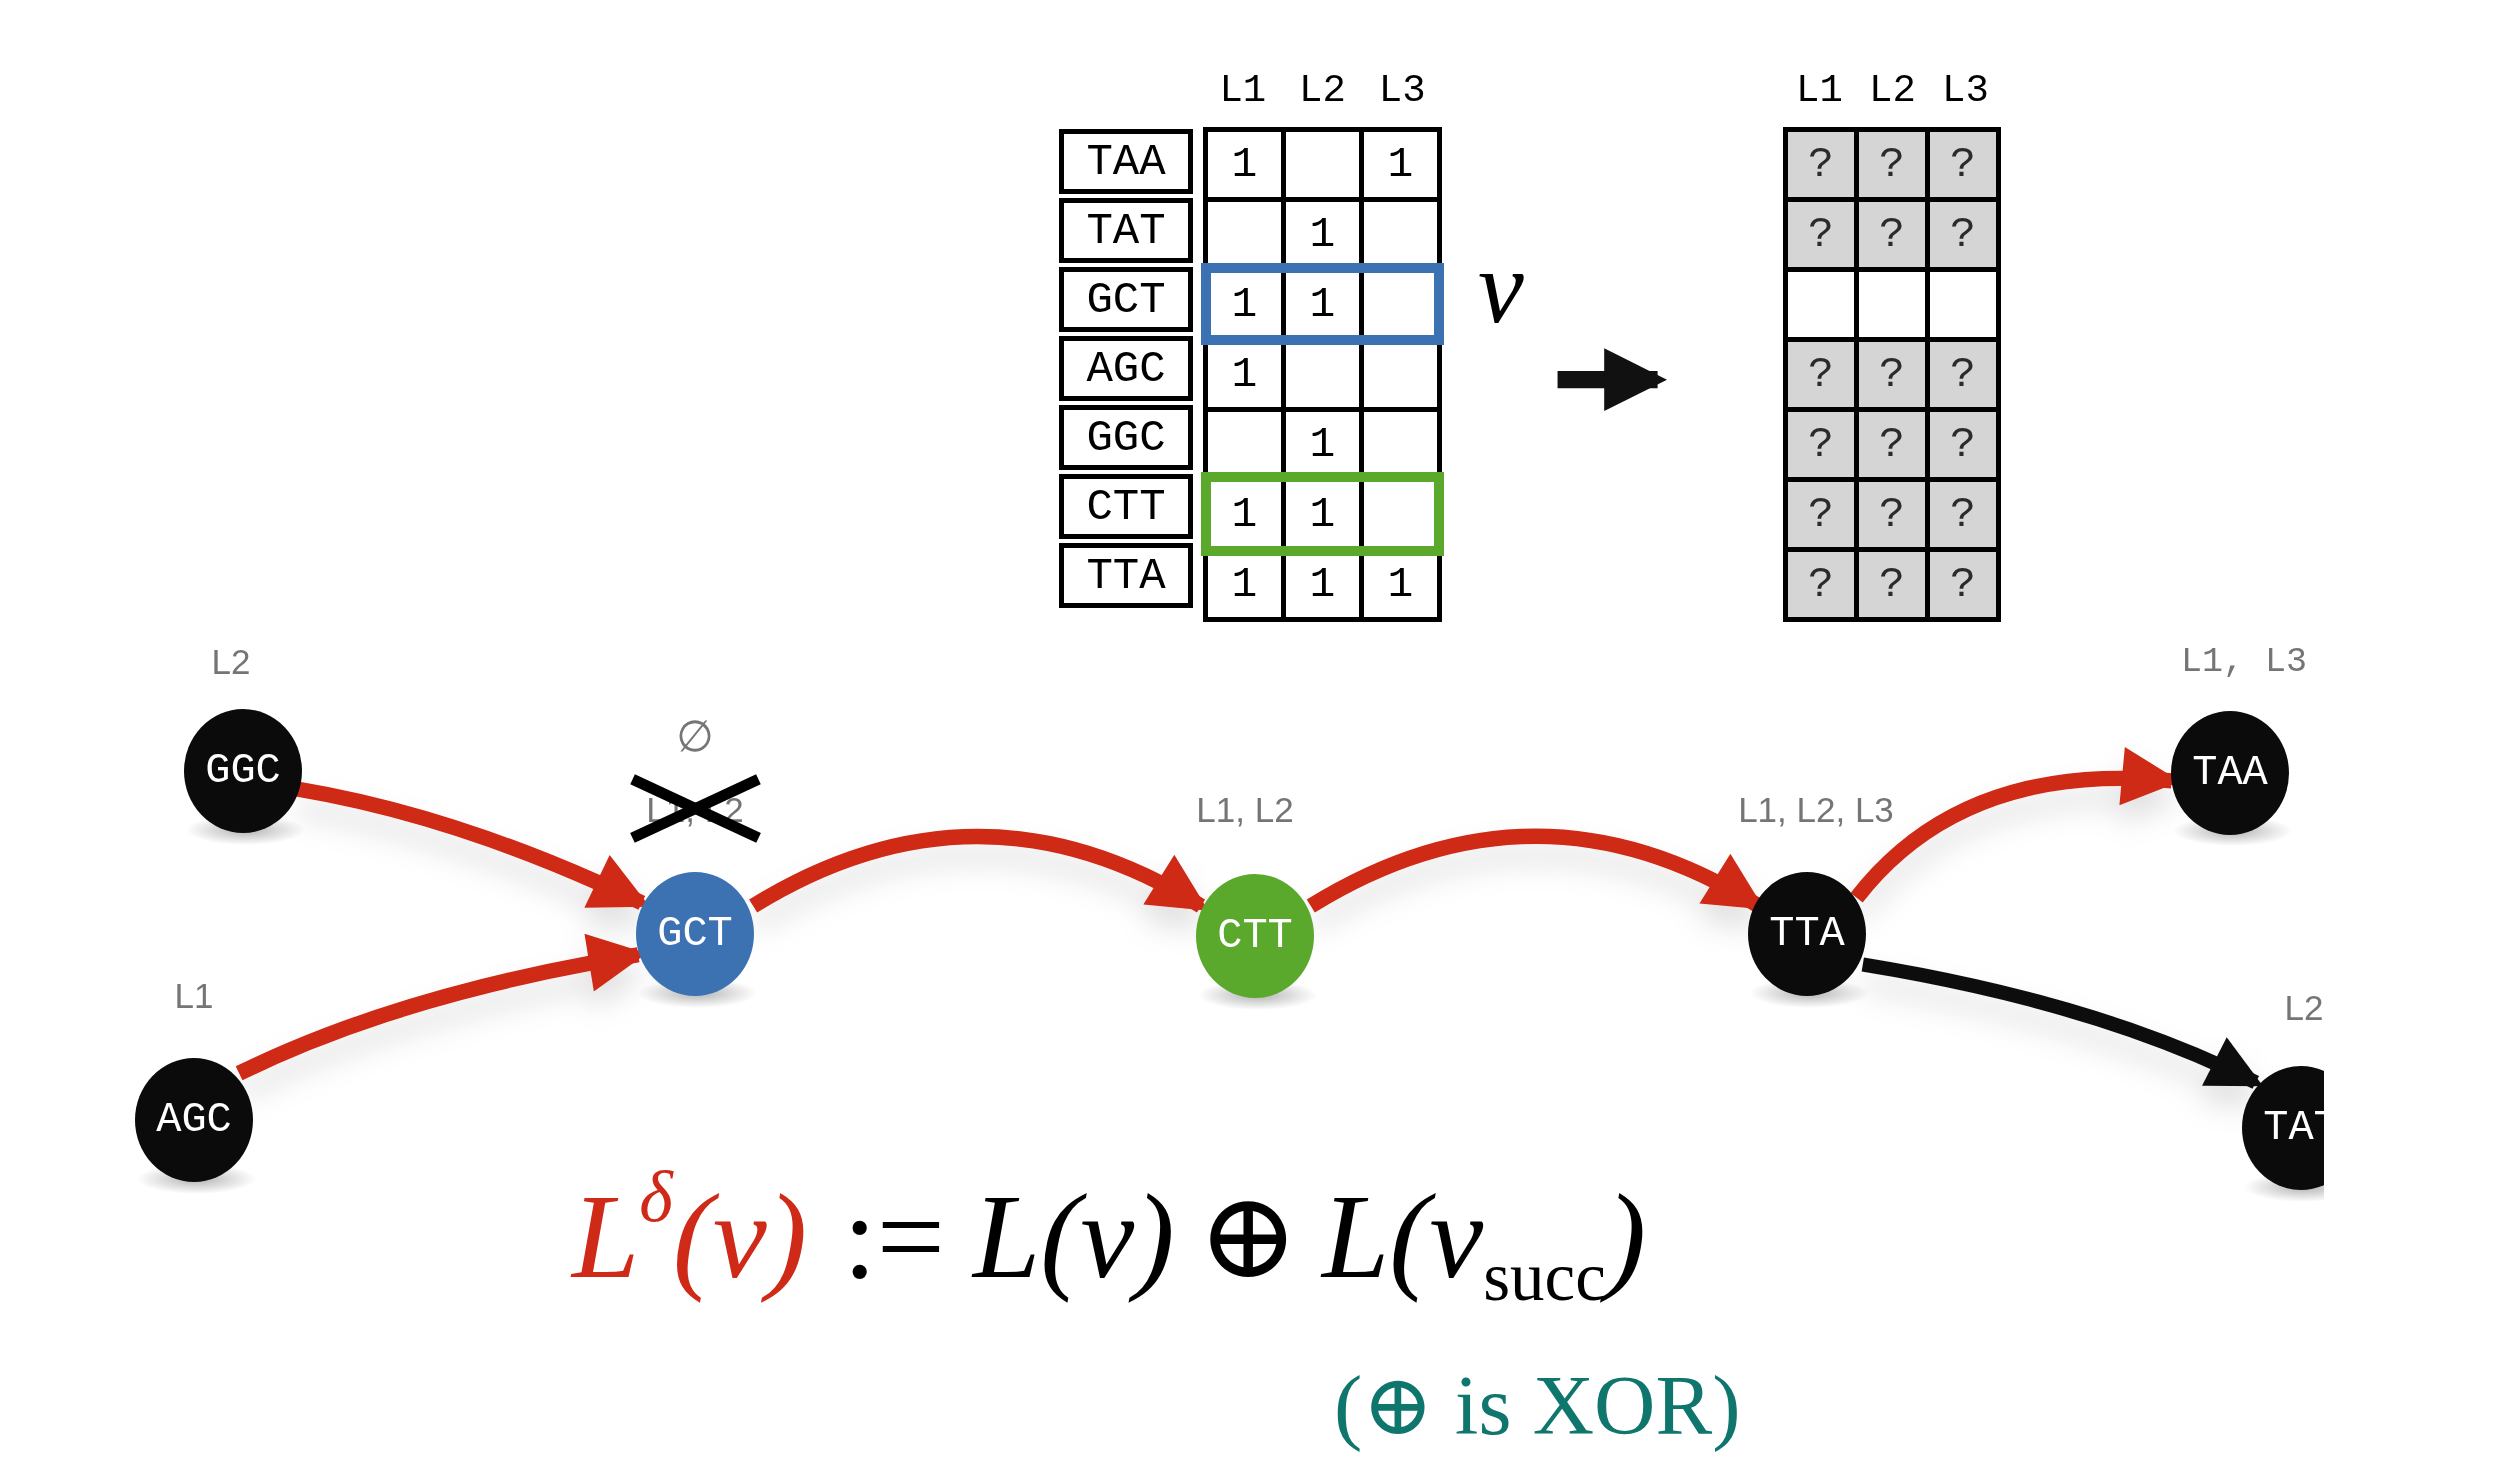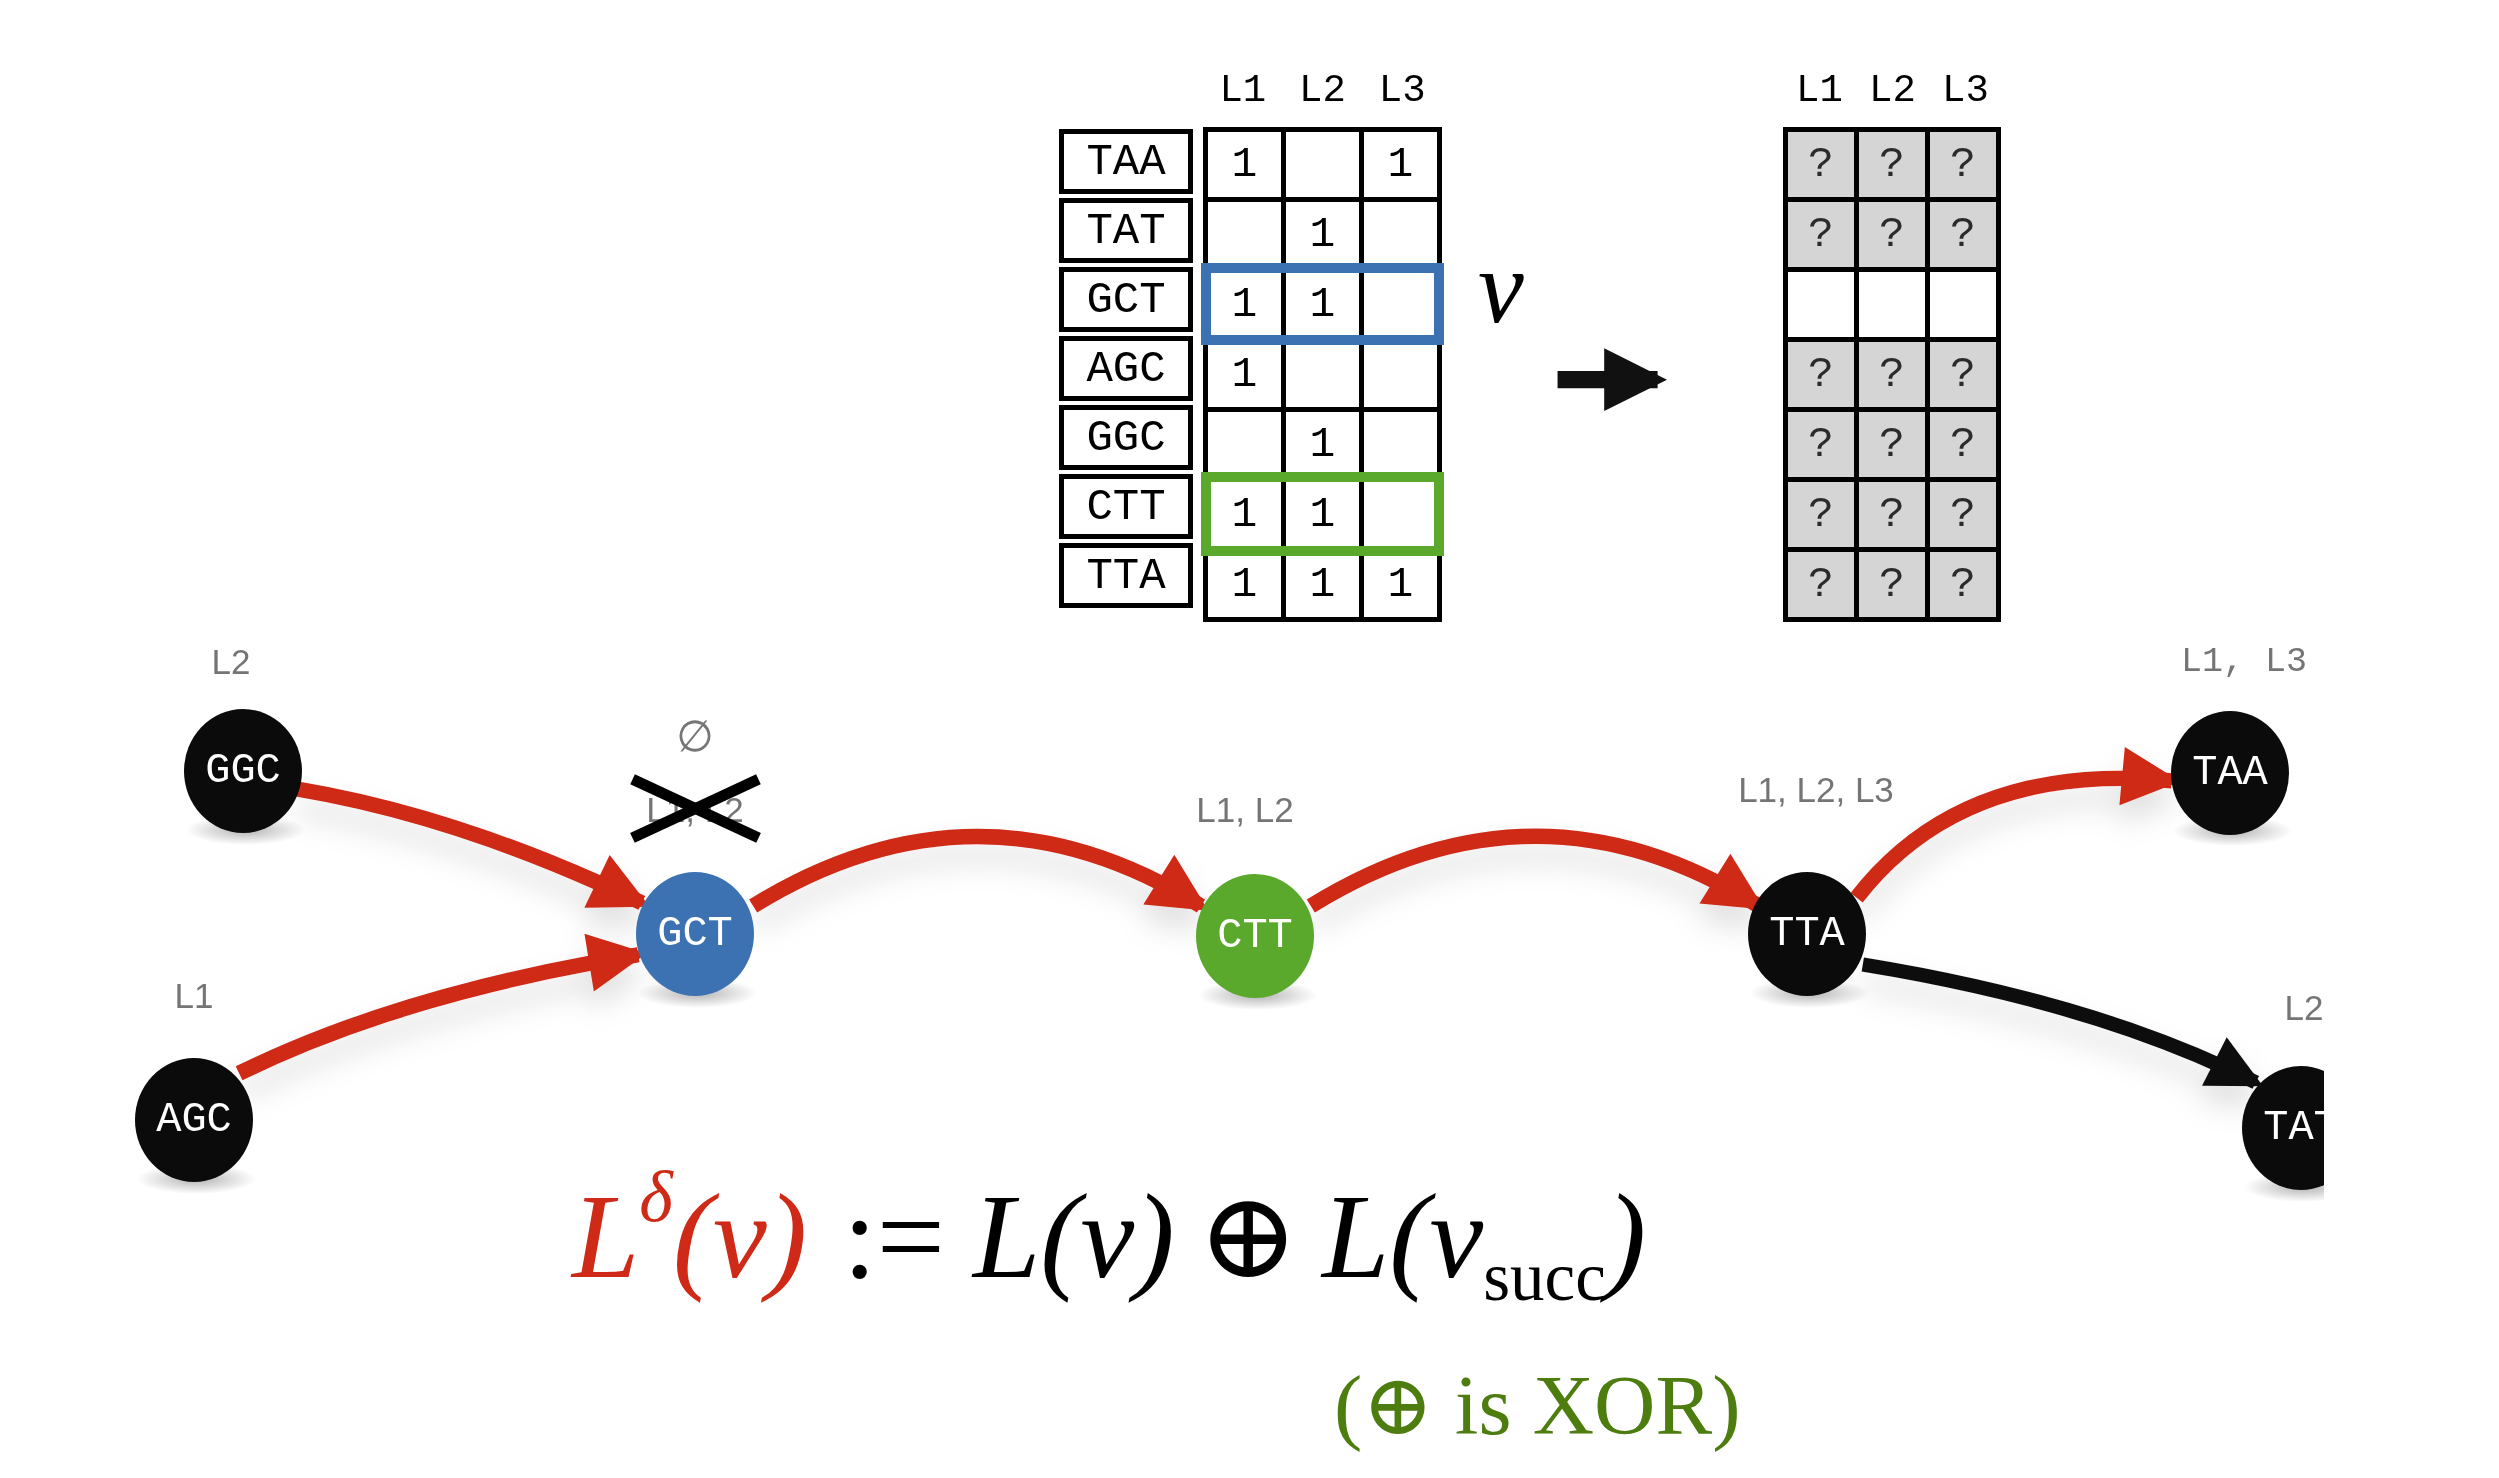--- a/index.html
+++ b/index.html
@@ -60,21 +60,21 @@
 
   
   .formula{position:absolute;font-family:"Liberation Serif","DejaVu Serif",serif;
            font-size:121px;font-style:italic;color:#000;white-space:nowrap;z-index:6;}
   .formula .red{color:var(--red);}
   .formula sup{font-size:72px;vertical-align:56px;line-height:0;}
   .formula sub{font-size:69px;font-style:normal;vertical-align:-23px;line-height:0;}
   .formula .assign{font-style:normal;margin:0 28px 0 36px;}
   .formula .op{font-style:normal;margin:0 23px;}
   .xornote{position:absolute;font-family:"Liberation Serif","DejaVu Serif",serif;
-           font-size:85px;color:#4d7c0f;z-index:6;text-align:right;}
+           font-size:85px;color:#0f766e;z-index:6;text-align:right;}
 </style>
 </head>
 <body>
 
 <div id="canvas">
 
   <div class="hdr" style="left:1203px;top:69px;width:239px;" id="left-hdr">
       <span>L1</span>
       <span>L2</span>
       <span>L3</span>
@@ -259,21 +259,21 @@
 
   <div class="tag" style="left:72px;top:642px;">L2</div>
   <div class="tag" style="left:35px;top:976px;">L1</div>
   <div class="tag sym" style="left:536px;top:711px;">∅</div>
   <div class="tag" style="left:536px;top:790px;">L1, L2</div>
   <div class="cross" style="left:626px;top:777px;">
     <i class="a"></i>
       <i class="b"></i>
     </div>
   <div class="tag" style="left:1086px;top:790px;">L1, L2</div>
-  <div class="tag" style="left:1657px;top:770px;">L1, L2, L3</div>
+  <div class="tag" style="left:1657px;top:790px;">L1, L2, L3</div>
   <div class="tag" style="left:2085px;top:642px;font-family:Liberation Mono, monospace;">L1, L3</div>
   <div class="tag" style="left:2145px;top:988px;">L2</div>
 
   <div class="formula" style="left:572px;top:1165px;">
     <span class="red"><span>L</span><sup>δ</sup><span>(v)</span></span><span class="assign">:=</span><span>L(v)</span><span class="op">⊕</span><span><span>L(v</span><sub>succ</sub><span>)</span></span>
   </div>
   <div class="xornote" style="left:1334px;top:1355px;">(⊕ is XOR)</div>
 
 </div>
 

